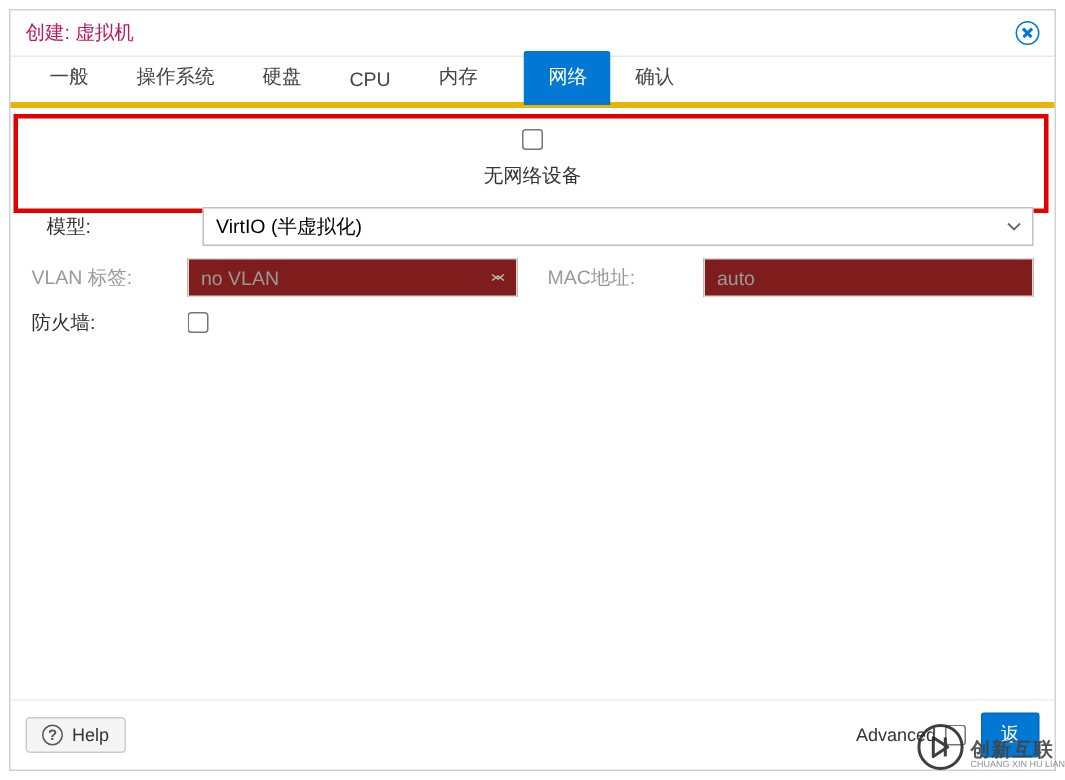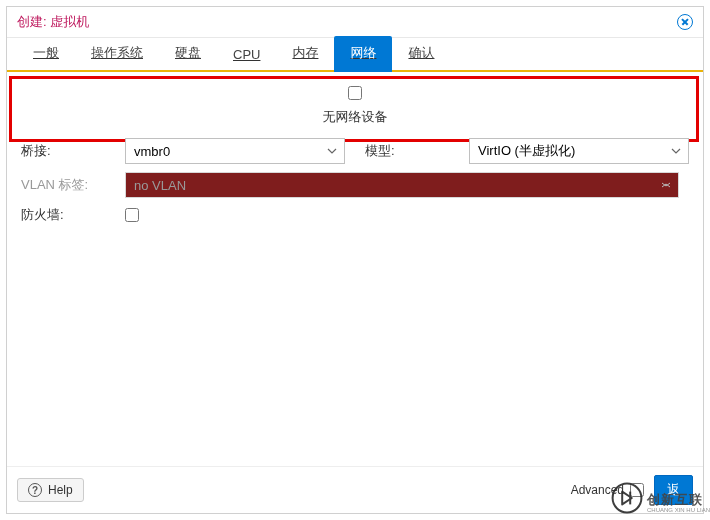--- a/index.html
+++ b/index.html
@@ -52,39 +52,39 @@
       content: '';
       position: absolute;
       width: 8px;
       height: 1.5px;
       background: #0078d4;
     }
     .close-btn::before { transform: rotate(45deg); }
     .close-btn::after { transform: rotate(-45deg); }
     .tabs {
       display: flex;
-      border-bottom: 2px solid #eab308;
+      border-bottom: 4px solid #eab308;
       padding-left: 10px;
       gap: 0px;
       height: 34px;
       align-items: flex-end;
-      text-decoration: underline;
     }
     .tab {
       padding: 8px 16px;
       cursor: pointer;
       font-size: 13px;
       color: #444;
       border-bottom: 2px solid transparent;
       margin-bottom: -2px;
     }
     .tab.active {
       background: #0078d4;
       color: #fff;
       border-radius: 2px 2px 0 0;
+      margin-left: 15px;
     }
     .content {
       flex: 1;
       padding: 0;
       position: relative;
     }
     .highlight-box {
       border: 3px solid #e30000;
       position: absolute;
       left: 2px;
@@ -259,31 +259,20 @@
     <div class="highlight-box"></div>
 
     <div class="form-area">
 
       <div class="checkbox-row">
         <input type="checkbox" style="">
         <span class="cb-label">无网络设备</span>
       </div>
 
       <div class="form-row">
-        <div class="col col-left">
-          <span class="label">桥接:</span>
-          <div class="select-box">
-            <input class="select-input" readonly="" value="vmbr0" style="">
-            <span class="chevron">
-              <svg width="10" height="6" viewBox="0 0 10 6">
-                  <path d="M1 1 L5 5 L9 1" stroke="#666" stroke-width="1.2" fill="none"></path>
-                </svg>
-            </span>
-          </div>
-        </div>
         <div class="col col-right">
           <span class="label">模型:</span>
           <div class="select-box">
             <input class="select-input" readonly="" value="VirtIO (半虚拟化)" style="">
             <span class="chevron">
               <svg width="10" height="6" viewBox="0 0 10 6">
                   <path d="M1 1 L5 5 L9 1" stroke="#666" stroke-width="1.2" fill="none"></path>
                 </svg>
             </span>
           </div>
@@ -295,20 +284,26 @@
           <span class="label disabled">VLAN 标签:</span>
           <div class="select-box">
             <input class="select-input disabled" readonly="" disabled="" value="no VLAN" style="">
             <span class="chevron">
               <svg width="10" height="10" viewBox="0 0 10 10">
                   <path d="M1 3 L5 6 L9 3 M1 7 L5 4 L9 7" stroke="#bbb" stroke-width="1" fill="none"></path>
                 </svg>
             </span>
           </div>
         </div>
+        <div class="col col-right">
+          <span class="label disabled">MAC地址:</span>
+          <div class="select-box">
+            <input class="select-input disabled" readonly="" disabled="" value="auto" style="">
+          </div>
+        </div>
       </div>
 
       <div class="form-row">
         <div class="col col-left">
           <span class="label">防火墙:</span>
           <input type="checkbox" style="">
         </div>
         <div class="col col-right"></div>
       </div>
 

